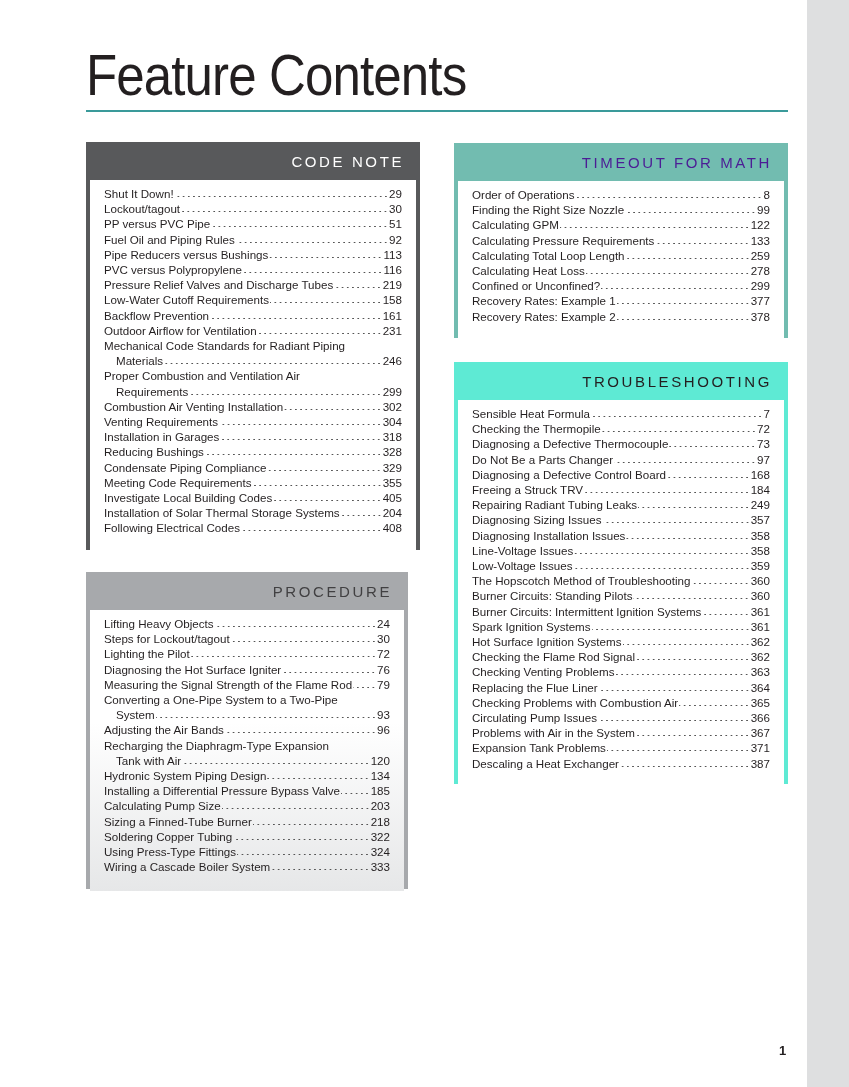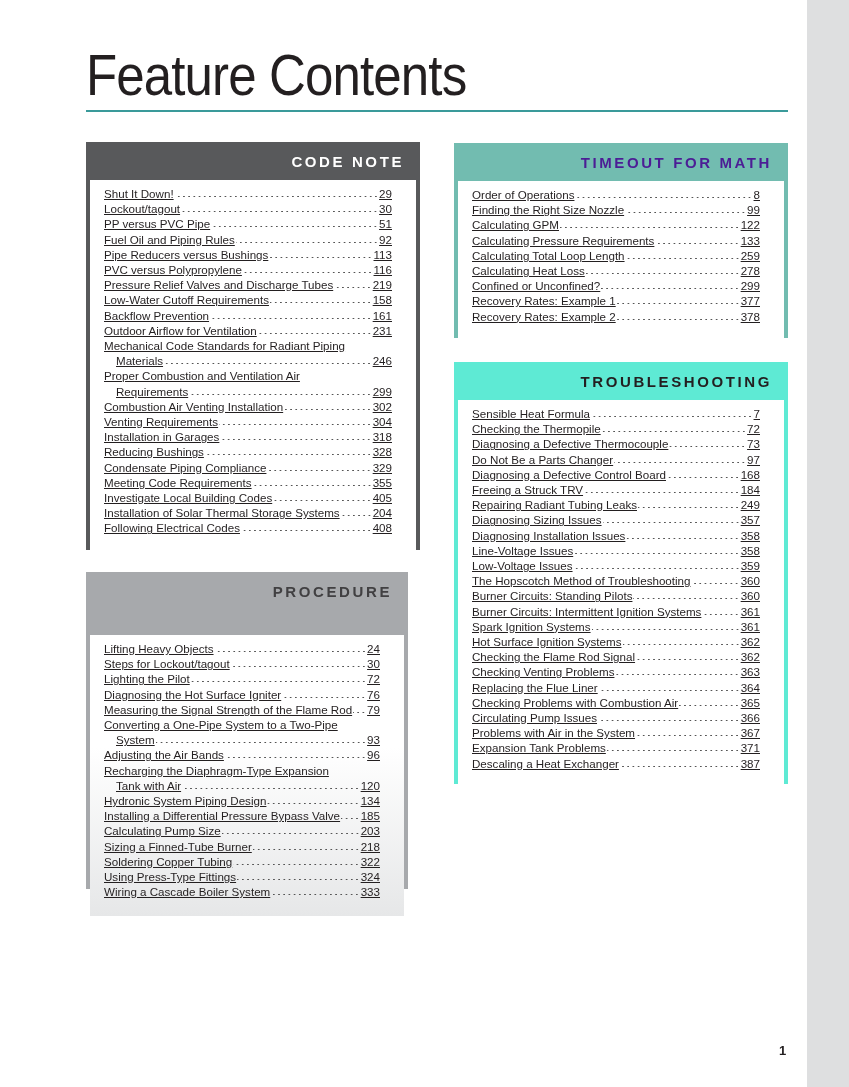--- a/index.html
+++ b/index.html
@@ -16,24 +16,24 @@
     line-height: 62px; color: #231f20; letter-spacing: -1px; transform: scaleX(0.88); transform-origin: left top;
   }
   .title-rule {
     position: absolute; left: 86px; top: 110px; width: 702px; height: 2px; background: #3a9a9a;
   }
   .box {
     position: absolute; box-sizing: border-box;
   }
   .box-header {
     height: 38px; box-sizing: border-box; text-align: right; padding-right: 16px;
-    font-weight: bold; font-size: 15px; letter-spacing: 2.6px; line-height: 40px; border-radius: 15px;
+    font-weight: normal; font-size: 15px; letter-spacing: 2.6px; line-height: 40px; border-radius: 15px;
   }
   .box-body {
-    background: #fff; margin: 0 4px 4px 4px; padding: 6px 24px 8px 14px; text-decoration: underline;
+    background: #fff; margin: 0 4px 4px 4px; padding: 6px 14px 8px 14px;
   }
   .entry {
     display: flex; align-items: baseline; font-size: 11.6px; line-height: 15.2px; color: #231f20;
     white-space: nowrap;
   }
   .entry .t { flex: 0 0 auto; }
   .entry .dots {
     flex: 1 1 auto; overflow: hidden; margin: 0 1px; position: relative; height: 10px;
     background-image: radial-gradient(circle, #555 0.7px, transparent 0.9px);
     background-size: 5.2px 3px; background-repeat: repeat-x; background-position: right 7px;
@@ -44,21 +44,20 @@
 
   #box-code { left: 86px; top: 142px; width: 334px; height: 408px; background: #58595b; }
   #box-code .box-header { color: #ffffff; }
   #box-code .box-body { height: 358px; }
 
   #box-proc { left: 86px; top: 572px; width: 322px; height: 317px; background: #a7a9ac; }
   #box-proc .box-header { color: #414042; }
   #box-proc .box-body {
     height: 267px;
     background: linear-gradient(to bottom, #ffffff 0%, #ffffff 40%, #e6e7e8 100%);
-    margin-top: 25px;
   }
 
   #box-math { left: 454px; top: 143px; width: 334px; height: 195px; background: #72bcb0; }
   #box-math .box-header { color: #4c1d95; }
   #box-math .box-body { height: 145px; }
 
   #box-trouble { left: 454px; top: 362px; width: 334px; height: 422px; background: #5eead4; }
   #box-trouble .box-header { color: #231f20; }
   #box-trouble .box-body { height: 372px; padding-top: 6px; }
 

